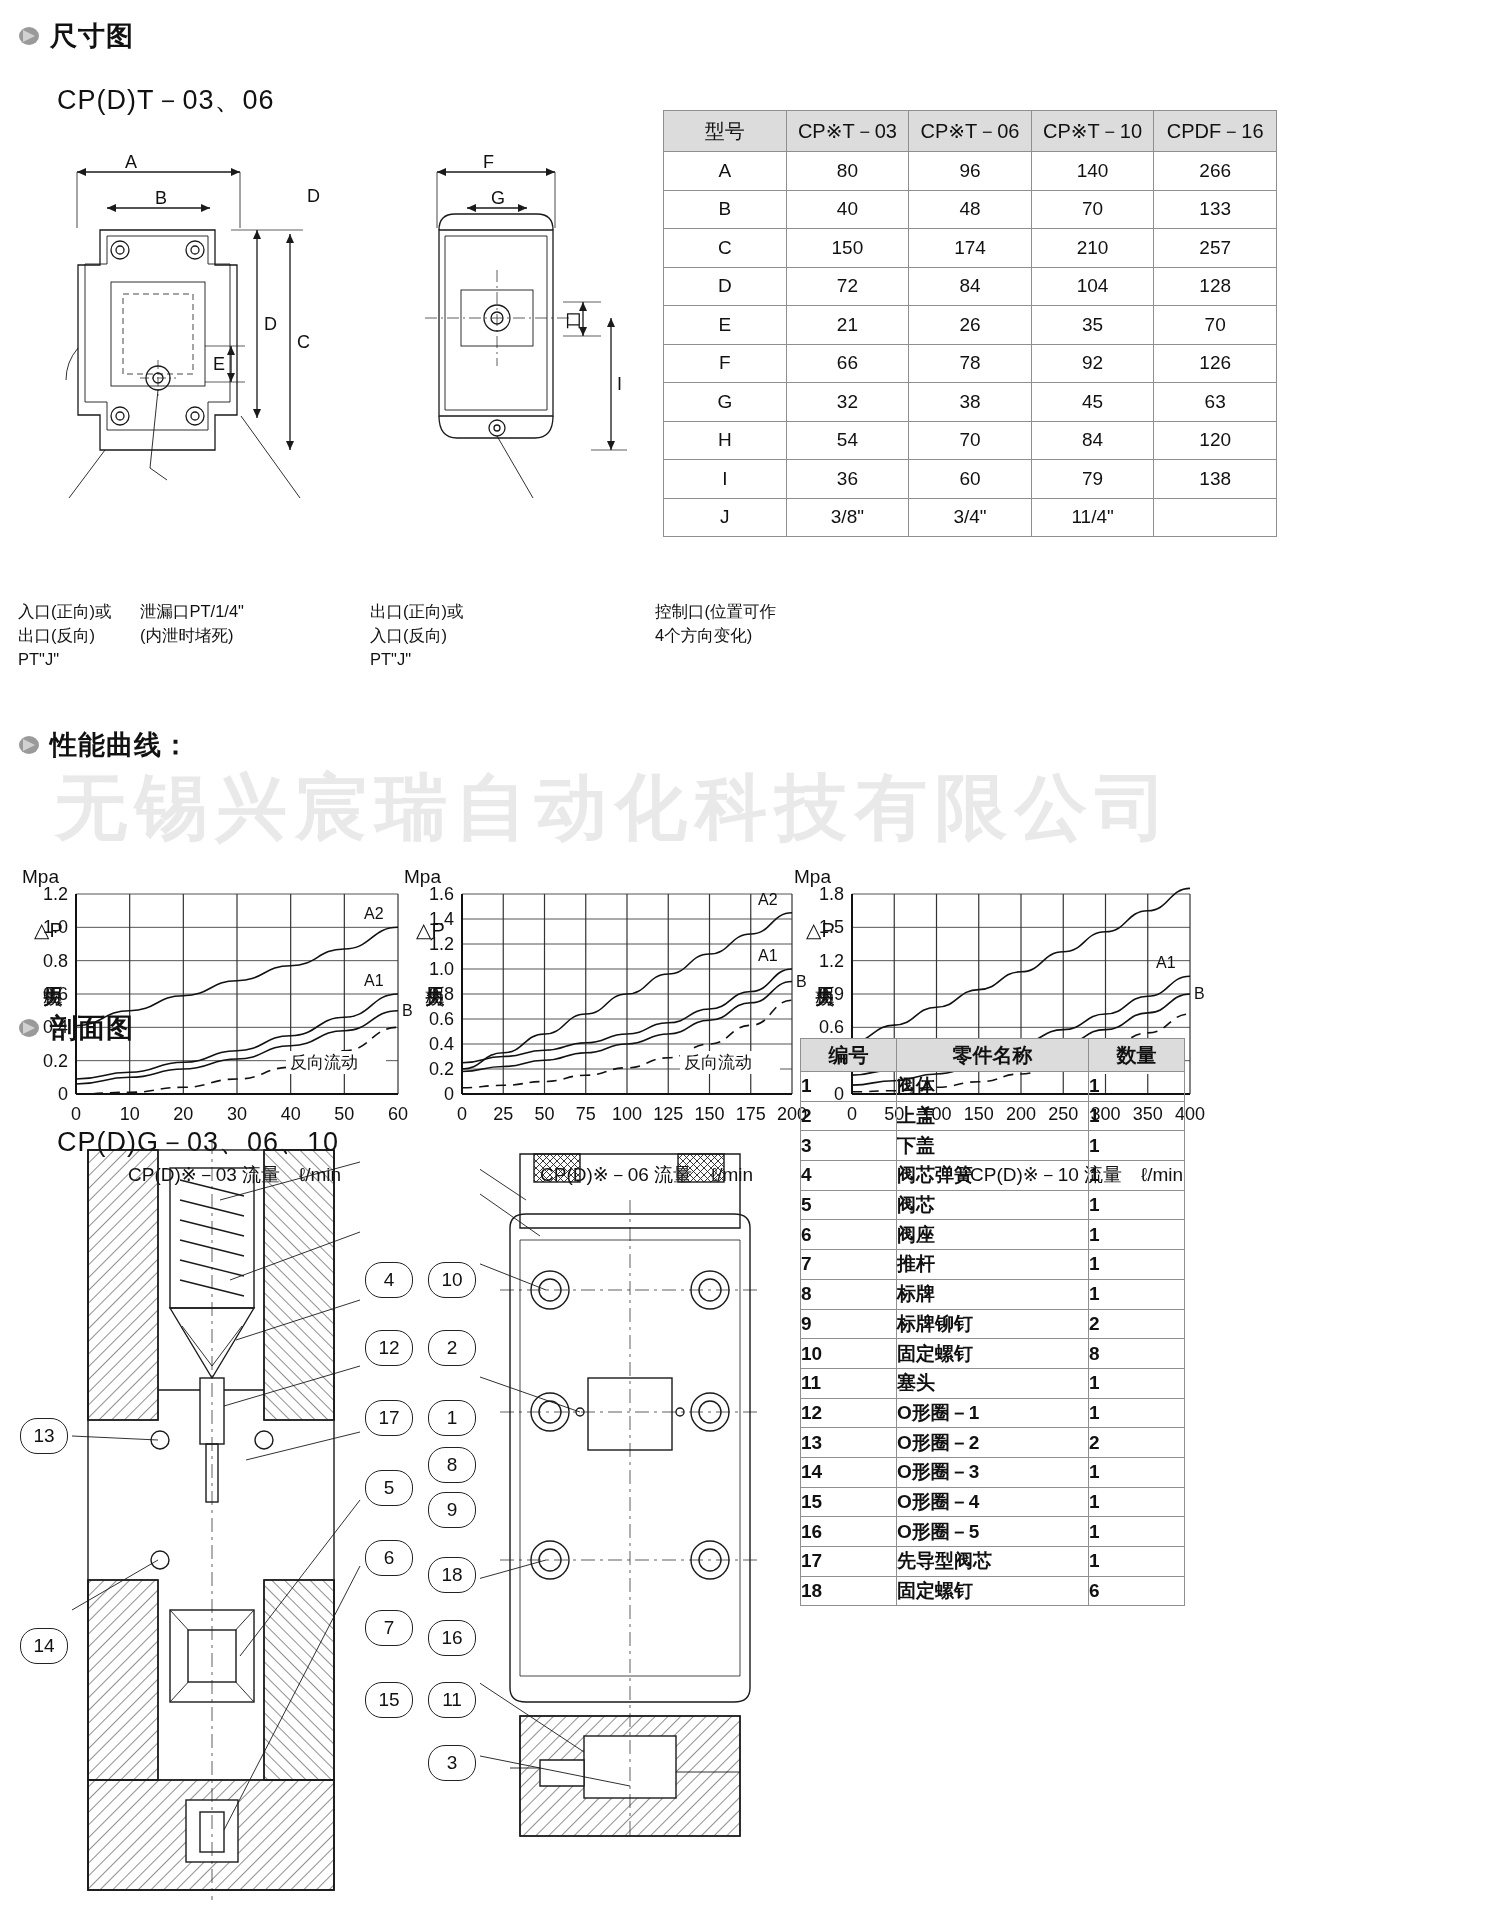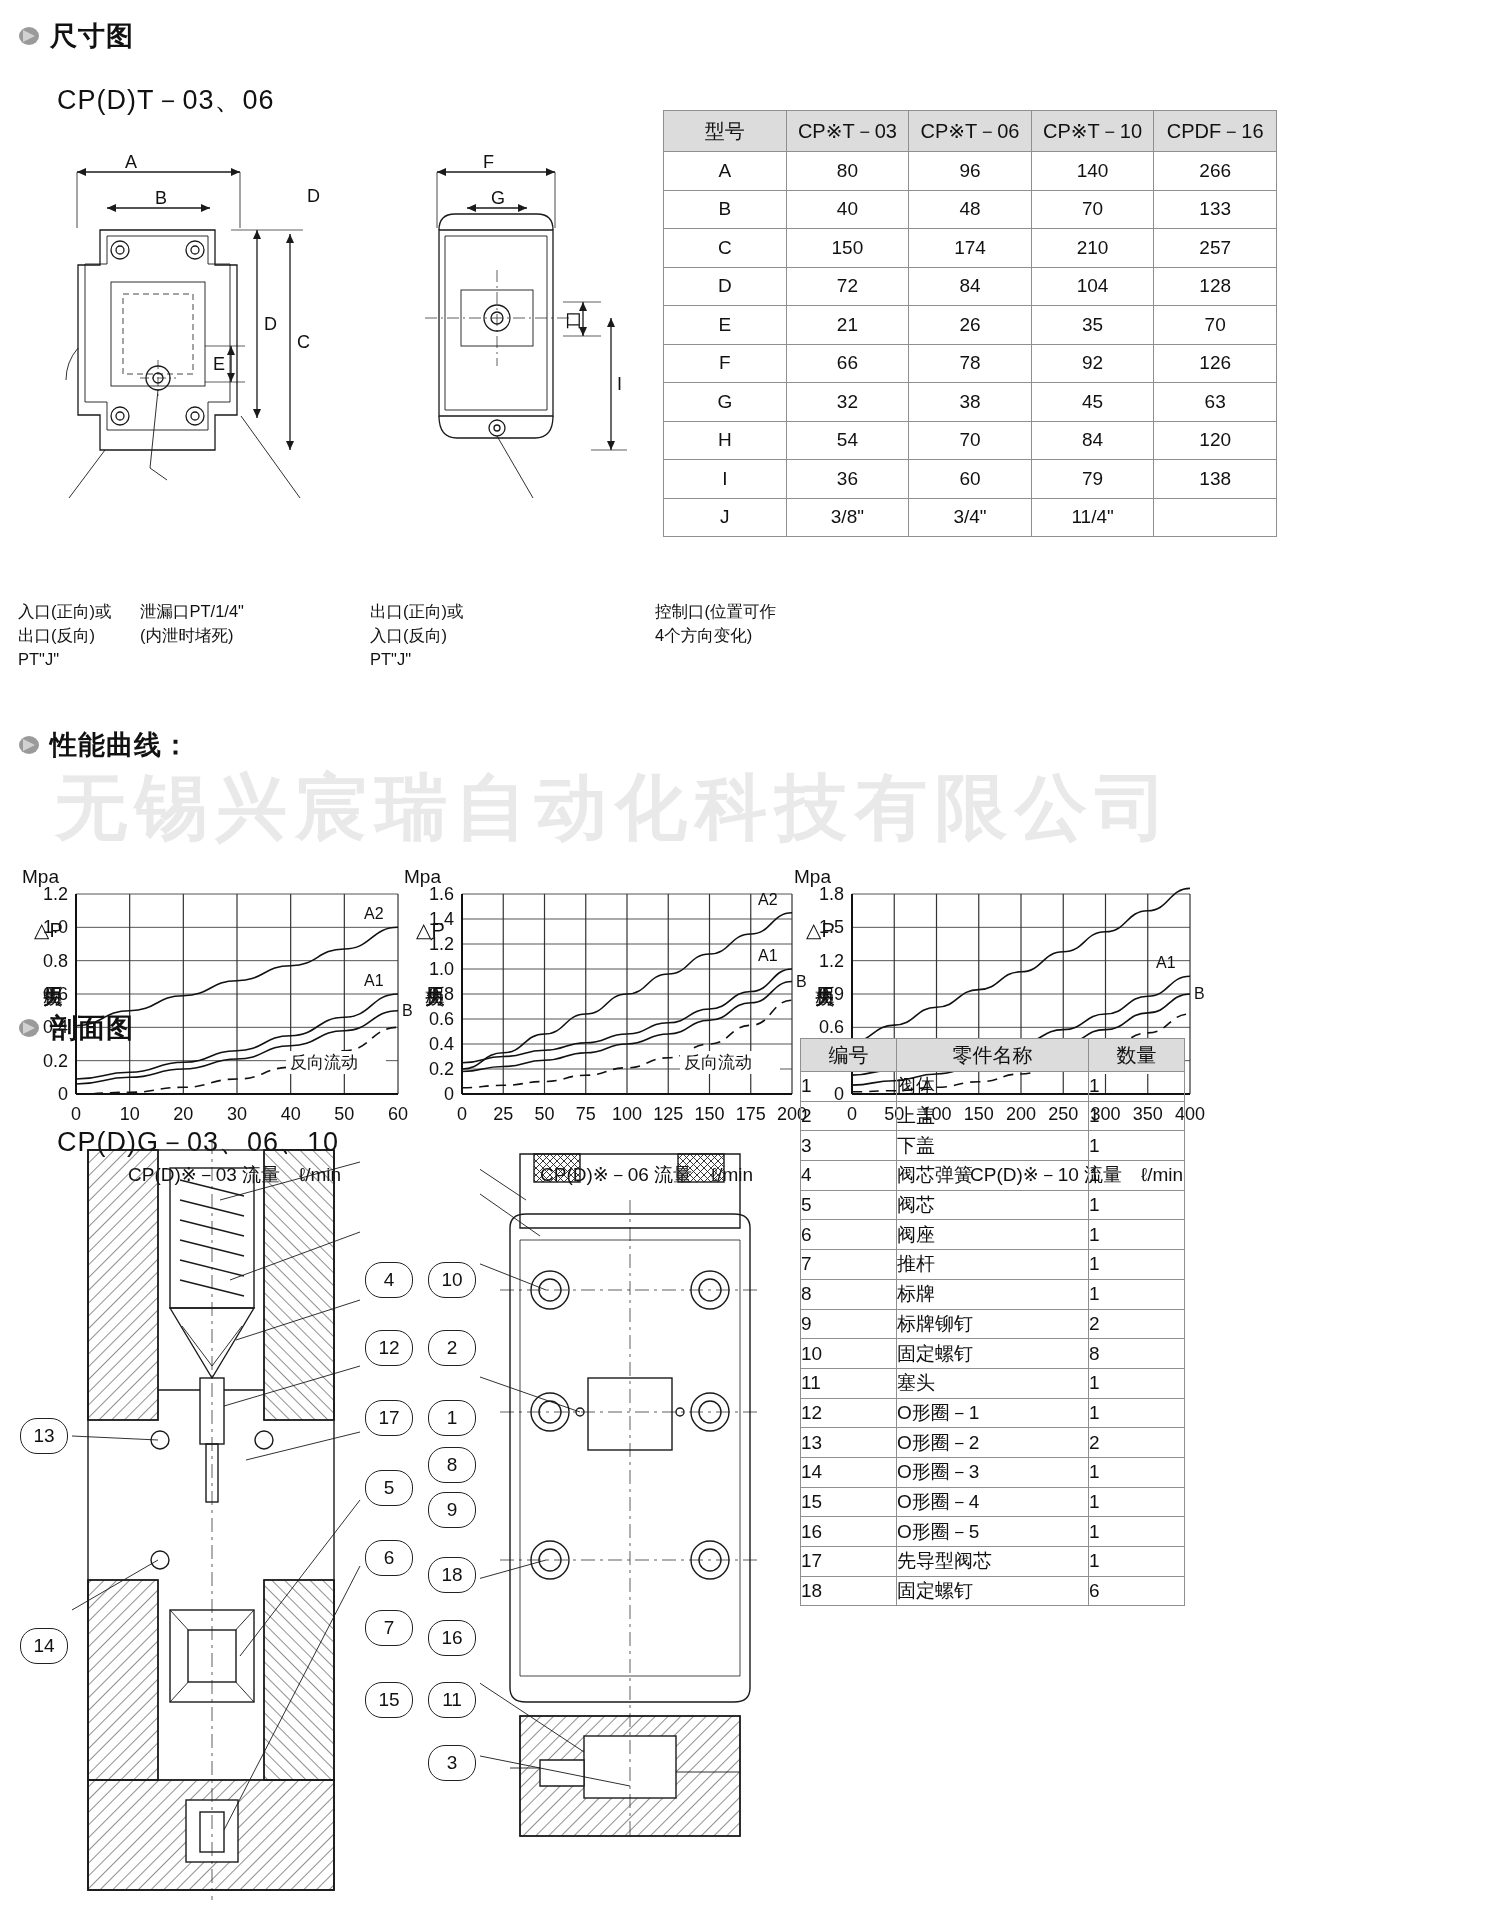--- a/index.html
+++ b/index.html
@@ -23,21 +23,21 @@
     border:1px solid #8f8f8f;font-size:19px;text-align:center;
     height:37.5px;font-weight:normal;padding:0;
   }
   .dimtable thead th{background:#dcdcdc;font-size:20px;height:40px;}
   .dimtable .rowlab{width:105px;}
   .dimtable td.val{width:105px;}
 
   .partstable{position:absolute;left:800px;top:1038px;width:385px;}
   .partstable td,.partstable th{
     border:1px solid #8f8f8f;font-size:19px;
-    height:28.7px;font-weight:normal;padding:0;
+    height:28.7px;font-weight:bold;padding:0;
   }
   .partstable thead th{background:#dcdcdc;font-size:20px;height:32px;}
   .partstable .c-no{width:95px;}
   .partstable .c-qty{width:95px;}
 
   
   .callout{position:absolute;font-size:16.5px;line-height:1.45;}
 
   
   .cond{position:absolute;font-size:21px;letter-spacing:.4px;}

